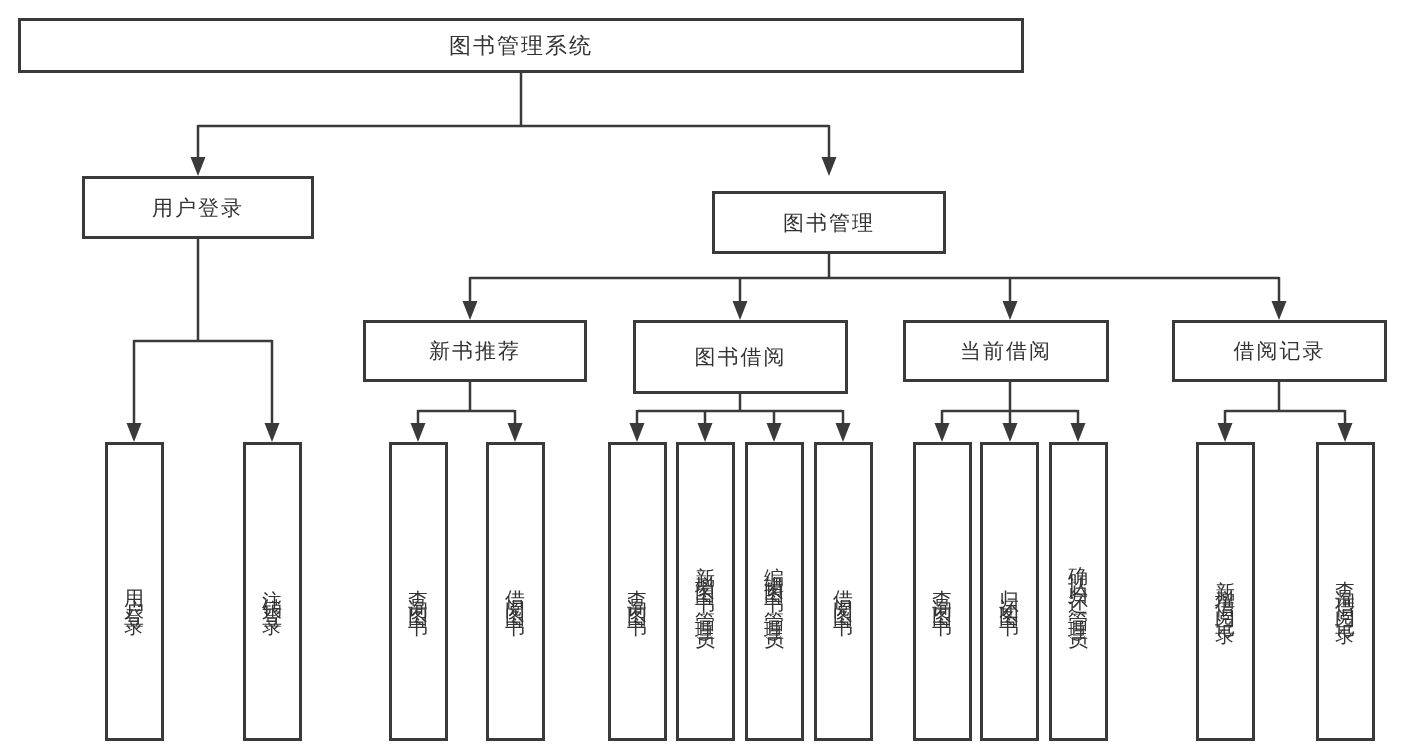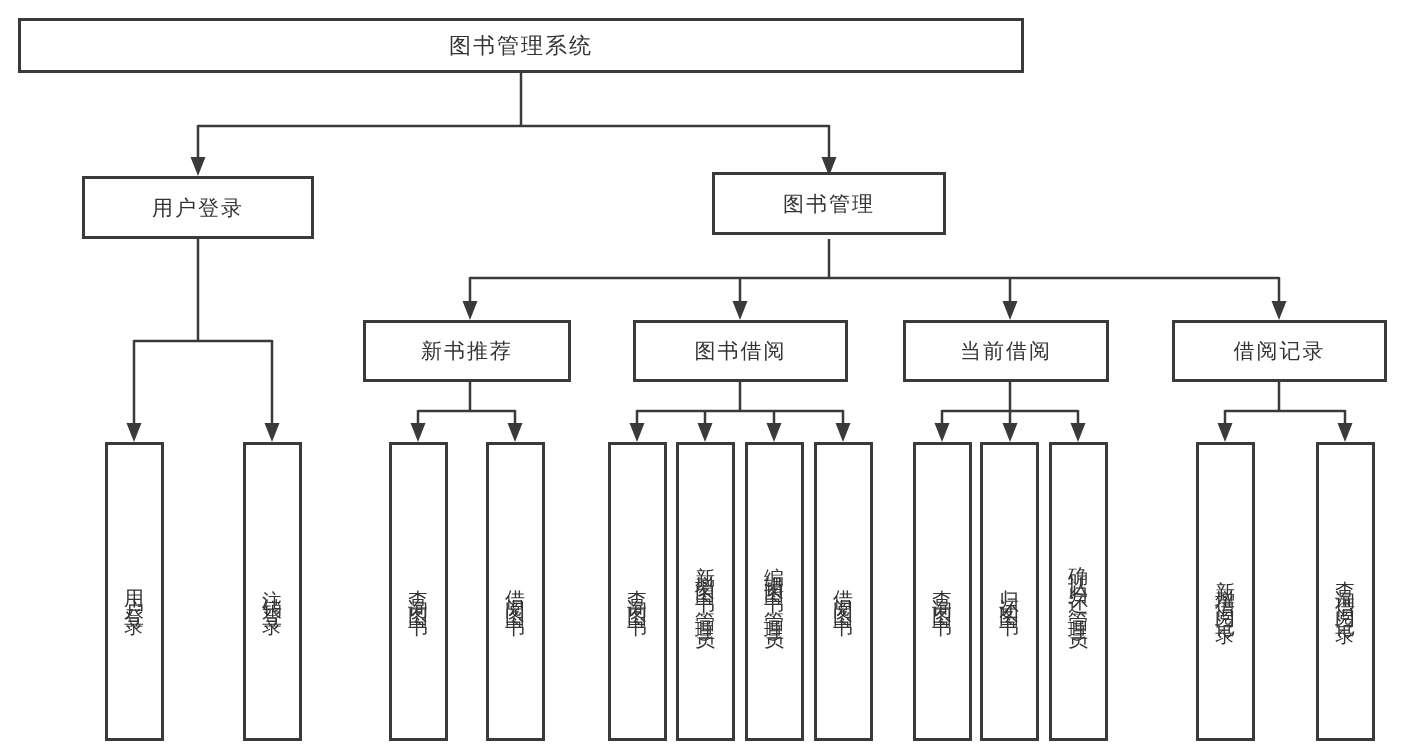--- a/index.html
+++ b/index.html
@@ -135,28 +135,28 @@
     </g>
   </svg>
 
   <div class="box hbox root" style="left:18px;top:12px;width:1006px;height:55px;">
     <span>图书管理系统</span>
   </div>
 
   <div class="box hbox" style="left:82px;top:170px;width:232px;height:63px;">
     <span>用户登录</span>
   </div>
-  <div class="box hbox" style="left:712px;top:166px;width:234px;height:63px;">
+  <div class="box hbox" style="left:712px;top:185px;width:234px;height:63px;">
     <span>图书管理</span>
   </div>
 
-  <div class="box hbox" style="left:363px;top:314px;width:208px;height:62px;">
+  <div class="box hbox" style="left:363px;top:314px;width:224px;height:62px;">
     <span>新书推荐</span>
   </div>
-  <div class="box hbox" style="left:633px;top:314px;width:215px;height:62px;">
+  <div class="box hbox" style="left:633px;top:314px;width:215px;height:74px;">
     <span>图书借阅</span>
   </div>
   <div class="box hbox" style="left:903px;top:314px;width:206px;height:62px;">
     <span>当前借阅</span>
   </div>
   <div class="box hbox" style="left:1172px;top:314px;width:215px;height:62px;">
     <span>借阅记录</span>
   </div>
 
   <div class="box leaf" style="left:105px;">

